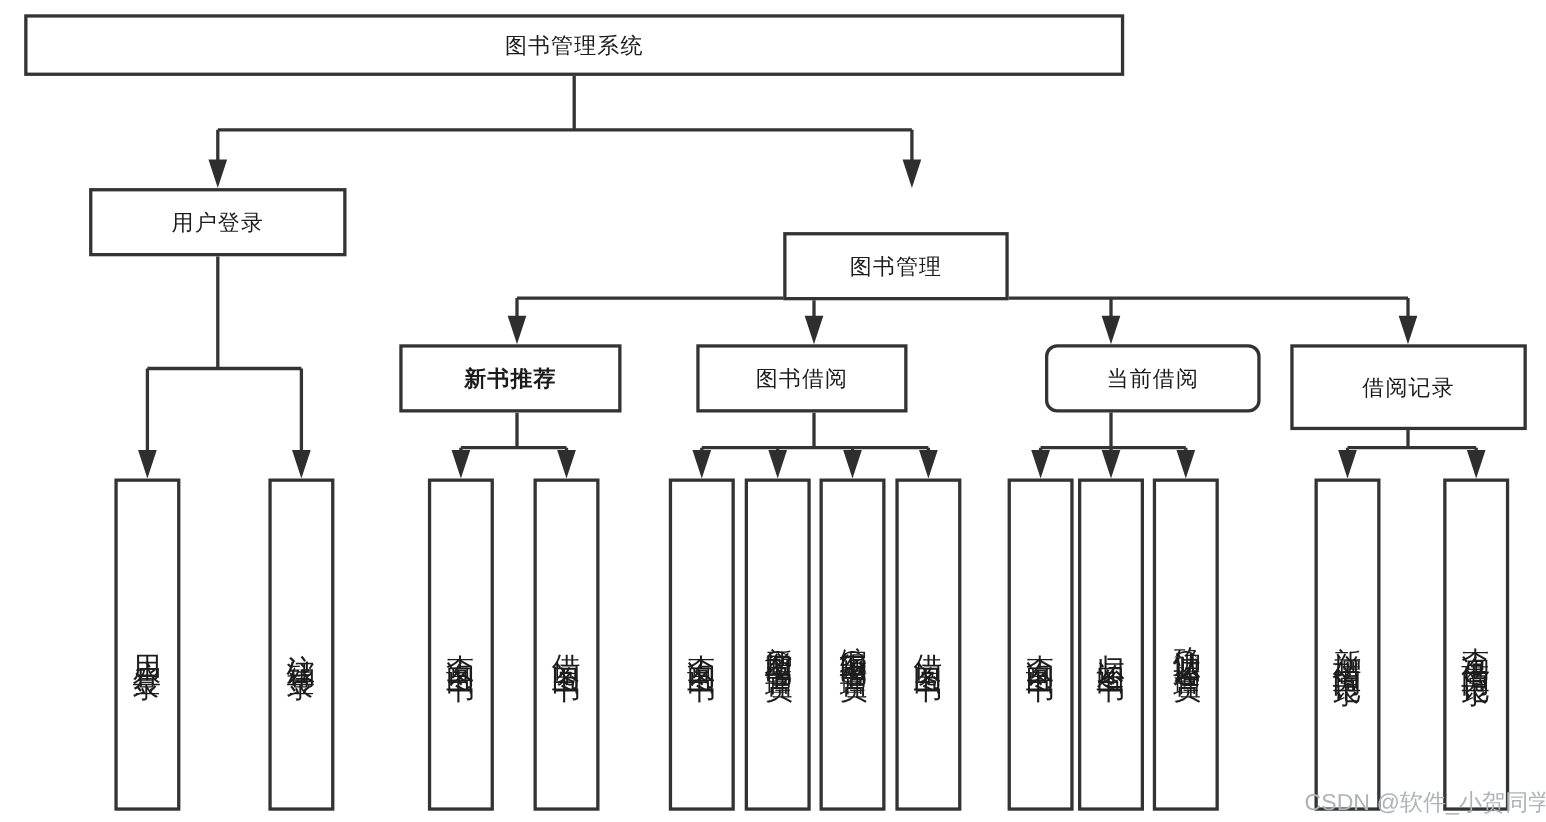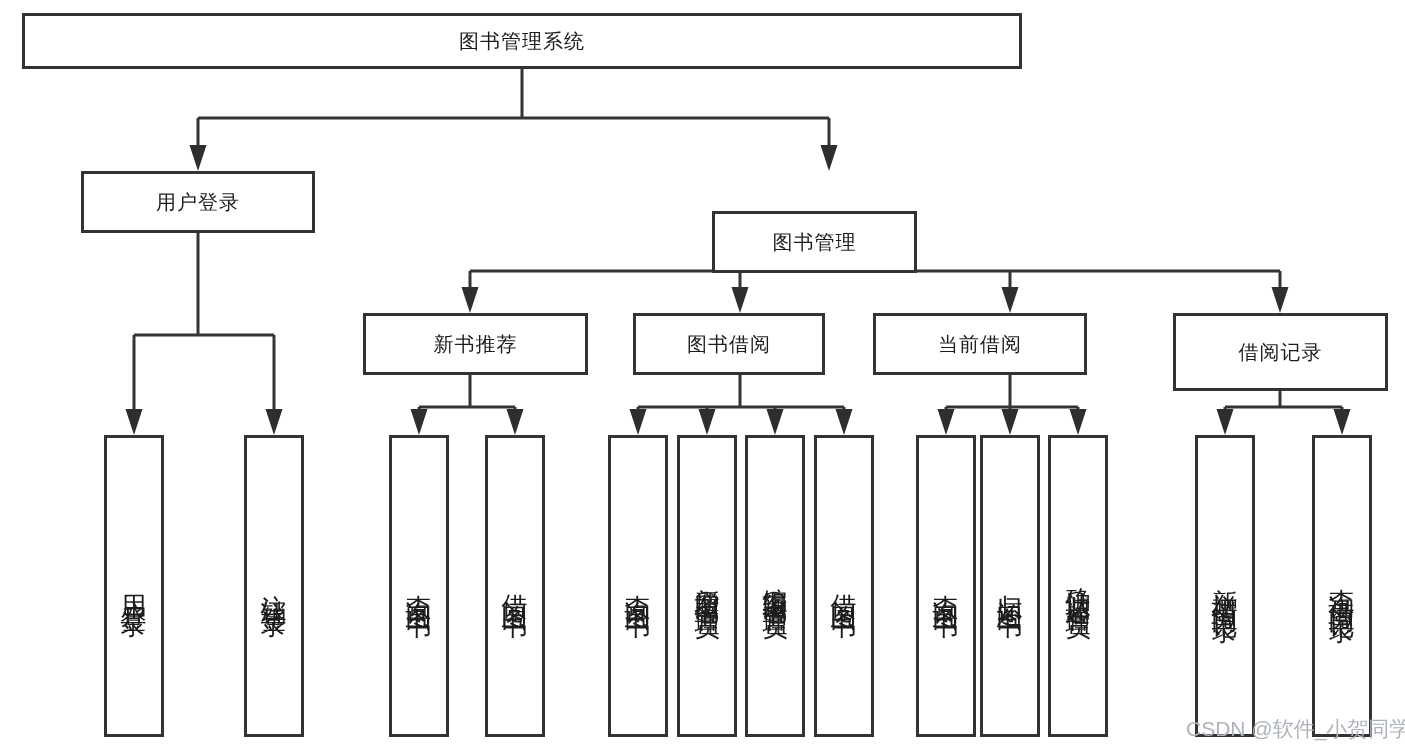--- a/index.html
+++ b/index.html
@@ -46,23 +46,23 @@
     line-height: 1;
     white-space: nowrap;
   }
   .vbox.long span { font-size: 25px; letter-spacing: 4px; }
   
   .n-root  { left: 22px;  top: 13px;  width: 1000px; height: 56px; }
   
   .n-login { left: 81px;  top: 171px; width: 234px; height: 62px; }
   .n-mgmt  { left: 712px; top: 171px; width: 205px; height: 62px; margin-top: 40px; }
   
-  .n-g0 { left: 363px;  top: 313px; width: 225px; height: 62px; }
+  .n-g0 { left: 363px;  top: 313px; width: 202px; height: 62px; font-weight: bold; }
   .n-g1 { left: 633px;  top: 313px; width: 192px; height: 62px; }
-  .n-g2 { left: 873px;  top: 313px; width: 214px; height: 62px; }
+  .n-g2 { left: 950px;  top: 313px; width: 196px; height: 62px; border-radius: 11px; }
   .n-g3 { left: 1173px; top: 313px; width: 215px; height: 78px; }
   
   .leaf { top: 435px; width: 60px; height: 302px; }
   .l-a0 { left: 104px; }  .l-a1 { left: 244px; }
   .l-b0 { left: 389px; }  .l-b1 { left: 485px; }
   .l-c0 { left: 608px; }  .l-c1 { left: 677px; }  .l-c2 { left: 745px; }  .l-c3 { left: 814px; }
   .l-d0 { left: 916px; }  .l-d1 { left: 980px; }  .l-d2 { left: 1048px; }
   .l-e0 { left: 1195px; } .l-e1 { left: 1312px; }
   .watermark {
     position: absolute;

